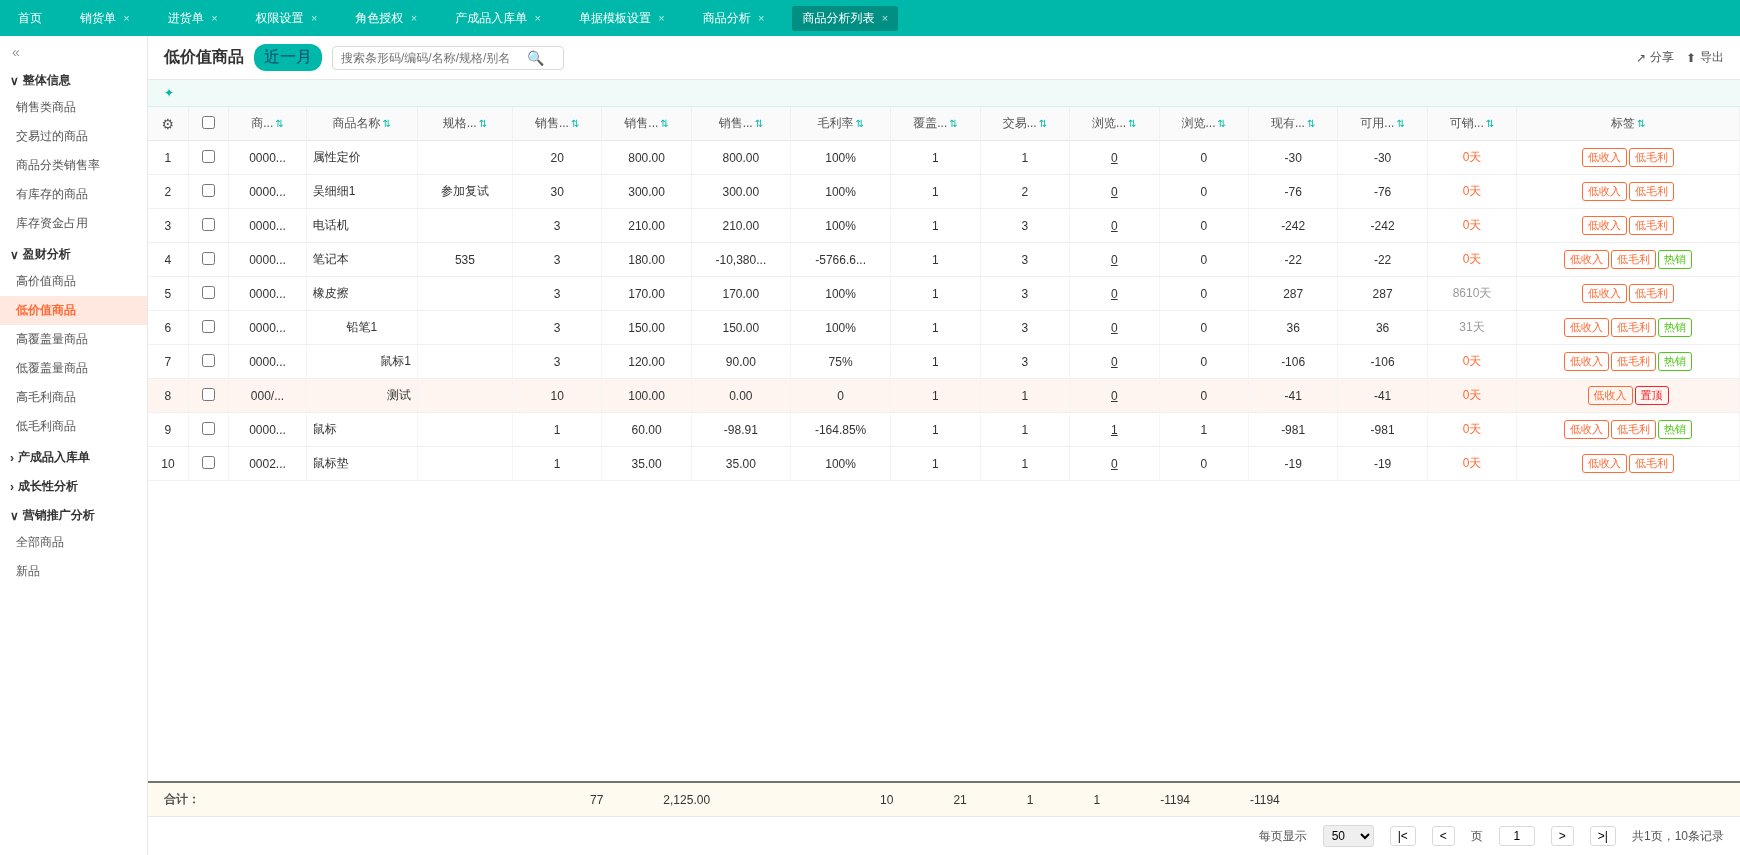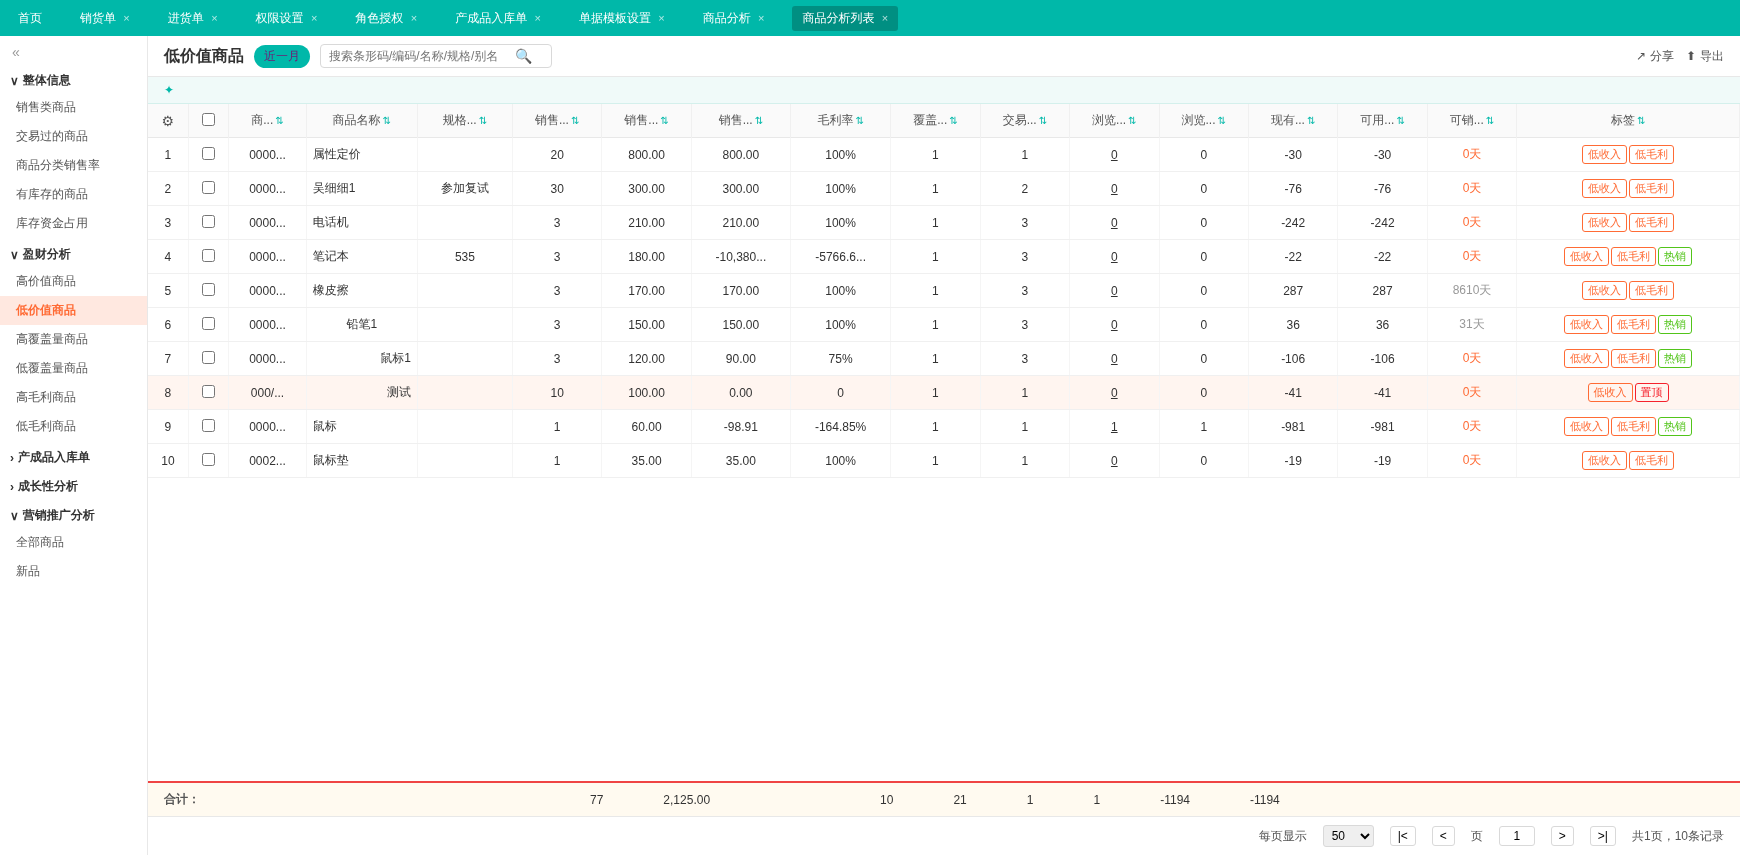--- a/index.html
+++ b/index.html
@@ -71,26 +71,26 @@
       border-bottom: 1px solid #e8e8e8;
       background: #fff;
     }
     .page-title {
       font-size: 16px;
       font-weight: bold;
       color: #333;
     }
     .date-filter-btn {
       background: #00b8a9;
-      color: #701a75;
+      color: #0c4a6e;
       border: none;
       border-radius: 12px;
       padding: 3px 10px;
       cursor: pointer;
-      font-size: 12px;
+      font-size: 16px;
     }
     .search-box {
       display: flex;
       align-items: center;
       border: 1px solid #d9d9d9;
       border-radius: 4px;
       padding: 3px 8px;
       gap: 6px;
       width: 232px;
     }
@@ -174,21 +174,21 @@
     .tag-orange { color: #ff6b35; border: 1px solid #ff6b35; }
     .tag-red { color: #f5222d; border: 1px solid #f5222d; }
     .tag-green { color: #52c41a; border: 1px solid #52c41a; }
     .underline { text-decoration: underline; cursor: pointer; }
     .days-orange { color: #ff6b35; }
     .days-gray { color: #999; }
     input[type=checkbox] { cursor: pointer; }
 
     
     .totals-bar {
-      border-top: 2px solid #ef4444;
+      border-top: 2px solid #737373;
       background: #fffaf0;
       padding: 8px 16px;
       display: flex;
       align-items: center;
       gap: 20px;
       font-size: 12px;
       color: #333;
     }
     .totals-label { font-weight: bold; color: #555; margin-right: 10px; }
 

